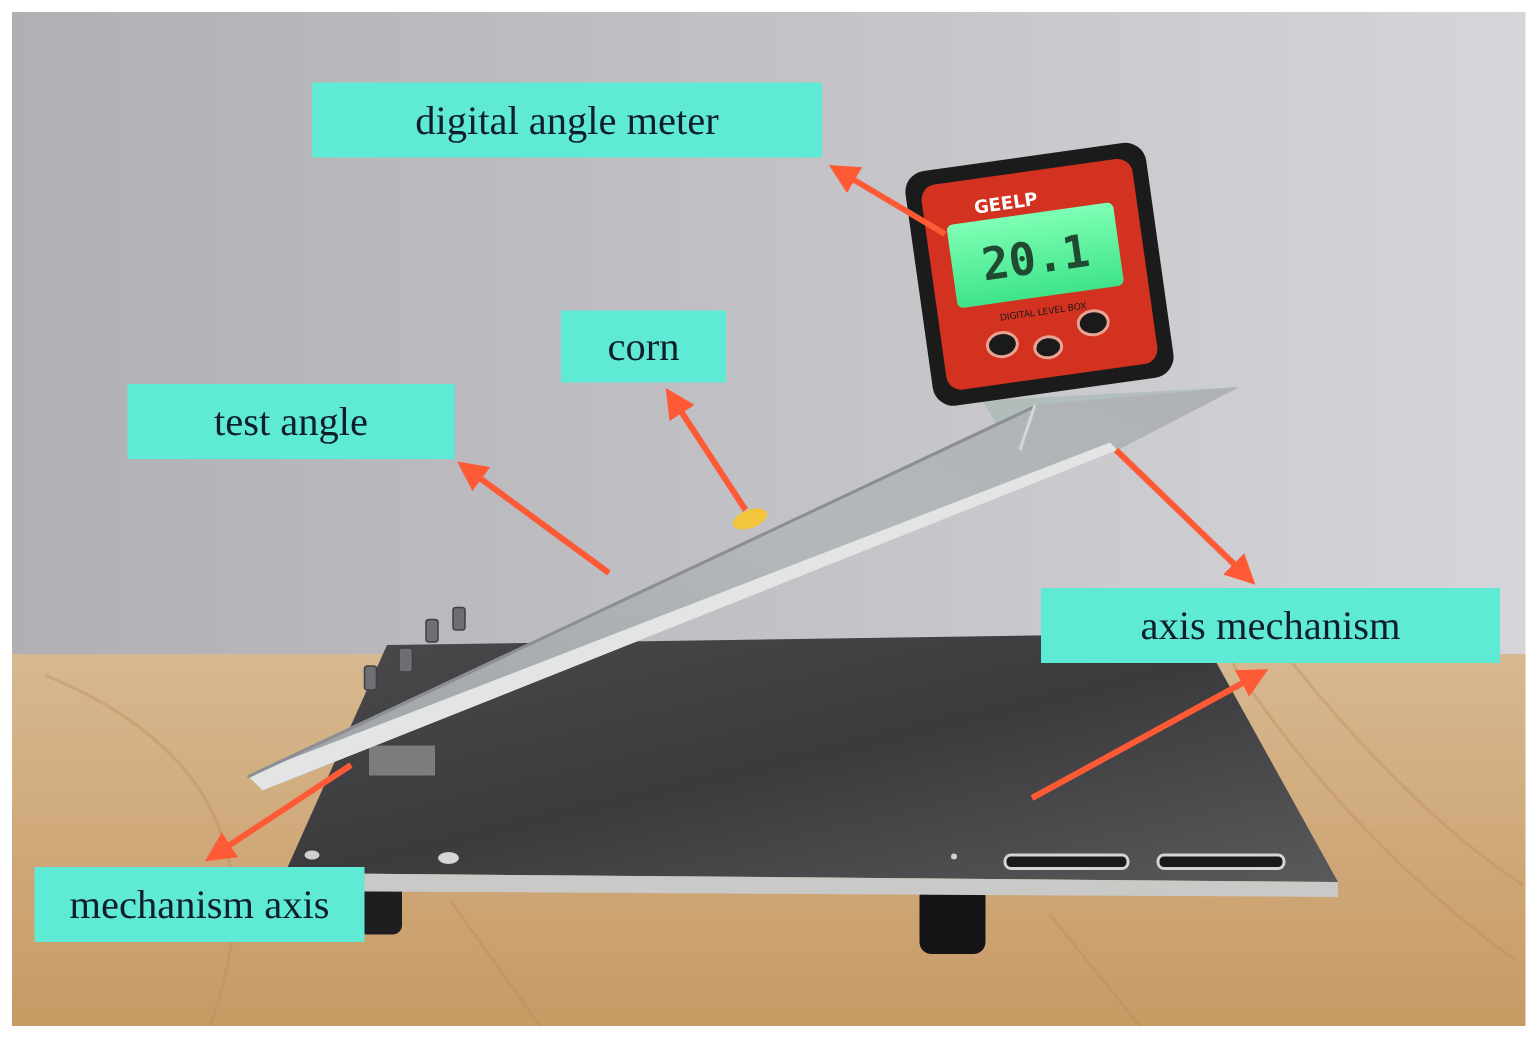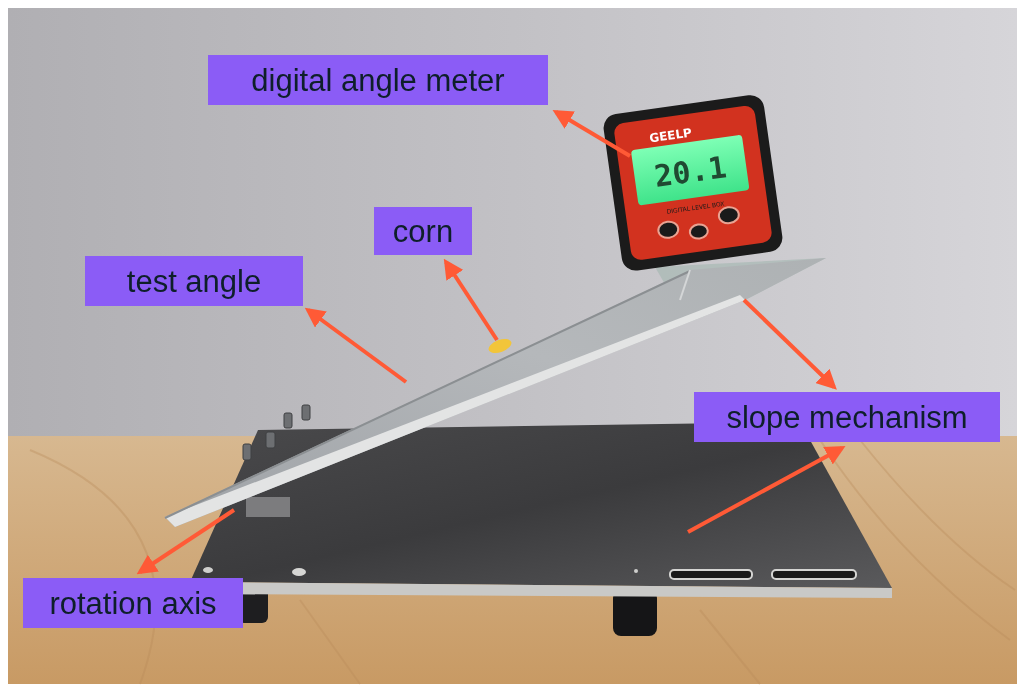--- a/index.html
+++ b/index.html
@@ -1,23 +1,23 @@
 <!DOCTYPE html>
 <html><head>
   <meta charset="utf-8">
   <style>
     html, body { margin: 0; padding: 0; background: #ffffff; }
     body { width: 1025px; height: 692px; overflow: hidden; position: relative; font-family: "Liberation Serif", "DejaVu Serif", serif; }
     #scene { position: absolute; left: 0; top: 0; width: 1025px; height: 692px; }
     .label {
       position: absolute;
-      background: #8b5cf6;
+      background: #5eead4;
       color: #0e1f2a;
-      font-family: Liberation Sans, sans-serif;
-      font-size: 31px;
+      font-family: Liberation Serif, serif;
+      font-size: 27px;
       line-height: 1;
       display: flex; align-items: center; justify-content: center;
       white-space: nowrap;
       box-sizing: border-box;
     }
     .lcd-text {
       font-family: "DejaVu Sans Mono", "Liberation Mono", monospace;
     }
   </style>
 </head>
@@ -117,16 +117,16 @@
     <line x1="630" y1="156" x2="556" y2="112"></line>
     <line x1="497" y1="340" x2="446" y2="262"></line>
     <line x1="406" y1="382" x2="308" y2="310"></line>
     <line x1="744" y1="300" x2="834" y2="387"></line>
     <line x1="688" y1="532" x2="842" y2="448"></line>
     <line x1="234" y1="510" x2="140" y2="572"></line>
   </g>
 </svg>
 
 <div class="label" style="left:208px; top:55px; width:340px; height:50px;">digital angle meter</div>
-<div class="label" style="left:374px; top:207px; width:98px; height:48px;">corn</div>
+<div class="label" style="left:374px; top:207px; width:110px; height:48px;">corn</div>
 <div class="label" style="left:85px; top:256px; width:218px; height:50px;">test angle</div>
-<div class="label" style="left:694px; top:392px; width:306px; height:50px;">slope mechanism</div>
-<div class="label" style="left:23px; top:578px; width:220px; height:50px;">rotation axis</div>
+<div class="label" style="left:694px; top:392px; width:306px; height:50px;">axis mechanism</div>
+<div class="label" style="left:23px; top:578px; width:220px; height:50px;">mechanism axis</div>
 
 </body></html>

